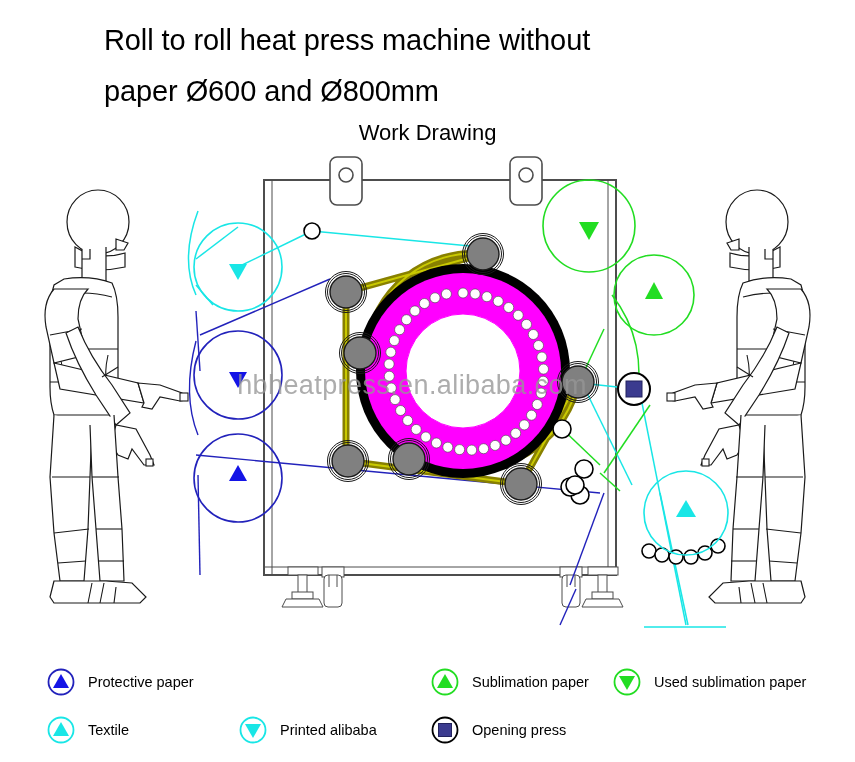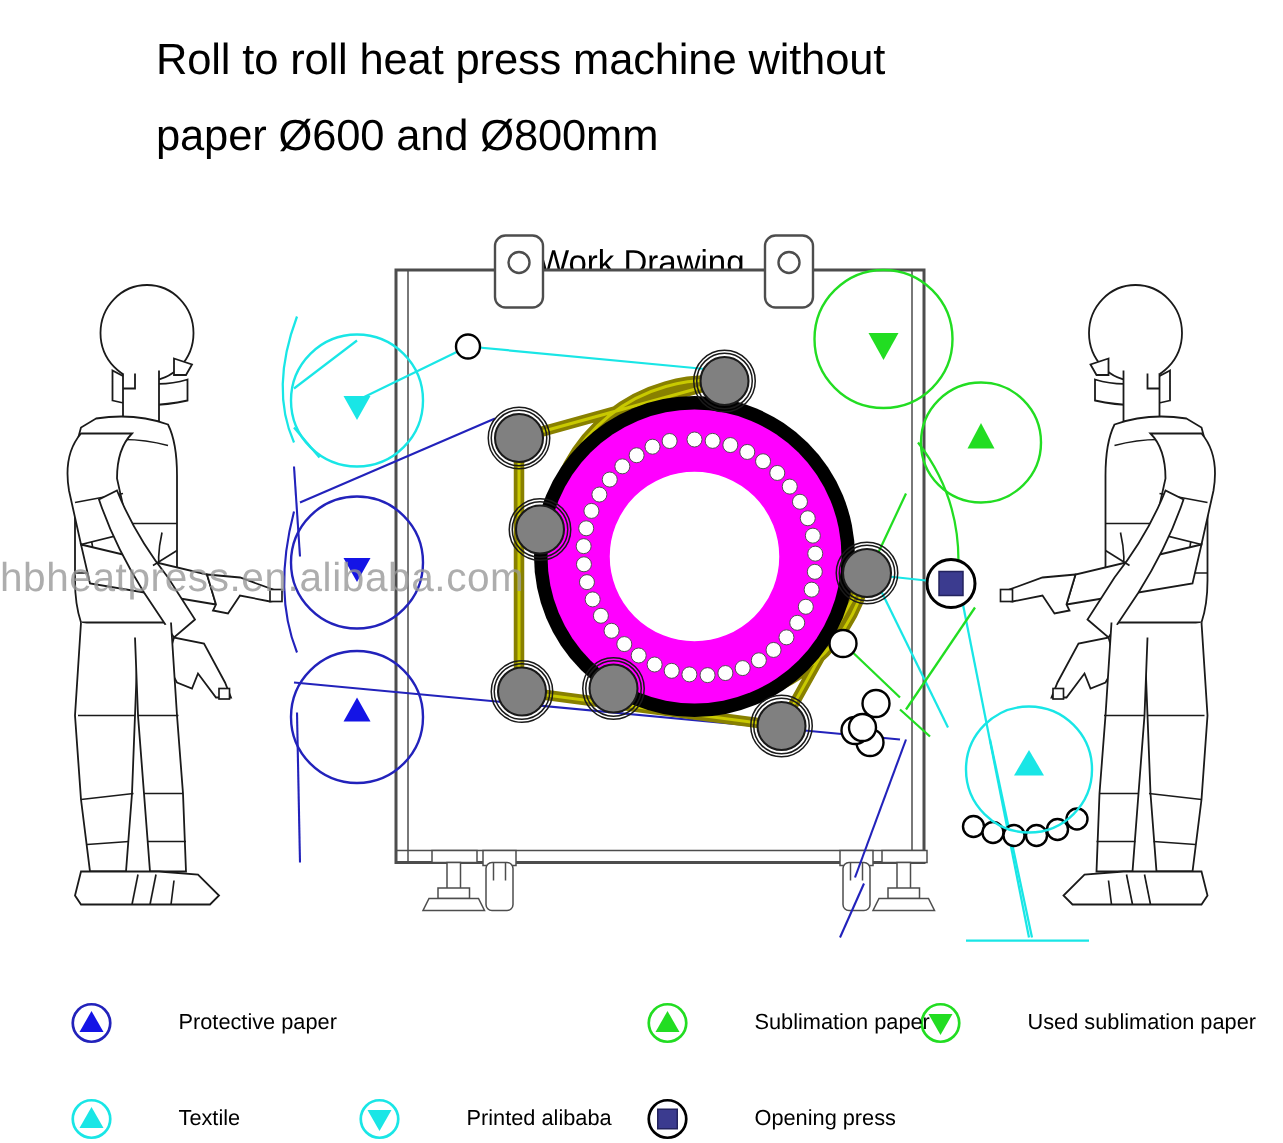--- a/index.html
+++ b/index.html
@@ -42,38 +42,38 @@
   }
   #work-drawing {
     position: absolute;
     left: 0;
     top: 119px;
     width: 855px;
     text-align: center;
     font-size: 22px;
     line-height: 28px;
     color: #000000;
-    margin-top: 42px;
   }
 
   
   #drawing {
     position: absolute;
     left: 0;
     top: 155px;
     width: 855px;
     height: 475px;
   }
 
   
   #watermark {
     position: absolute;
     left: 0;
     top: 370px;
     width: 824px;
+    text-align: center;
     font-size: 27px;
     letter-spacing: 0.4px;
     color: rgba(150,150,150,0.78);
     pointer-events: none;
     white-space: nowrap;
     font-family: "Liberation Sans", sans-serif;
   }
 
   
   #legend {
@@ -81,39 +81,38 @@
     left: 0;
     top: 655px;
     width: 855px;
     height: 105px;
   }
   .legend-item {
     position: absolute;
     display: flex;
     align-items: center;
     height: 30px;
-    gap: 31px;
   }
   .legend-icon {
     width: 30px;
     height: 30px;
     flex: 0 0 30px;
     display: block;
   }
   .legend-label {
     margin-left: 12px;
     font-size: 14.5px;
     line-height: 16px;
     color: #000000;
     white-space: nowrap;
   }
 
   
   .lg-r1 { top: 12px; }
-  .lg-r2 { top: 76px; justify-content: space-between; }
+  .lg-r2 { top: 60px; justify-content: space-between; }
   .lg-c1 { left: 46px; }
   .lg-c2 { left: 238px; }
   .lg-c3 { left: 430px; }
   .lg-c4 { left: 612px; }
 </style>
 </head>
 <body>
 
 <div id="page">
 

